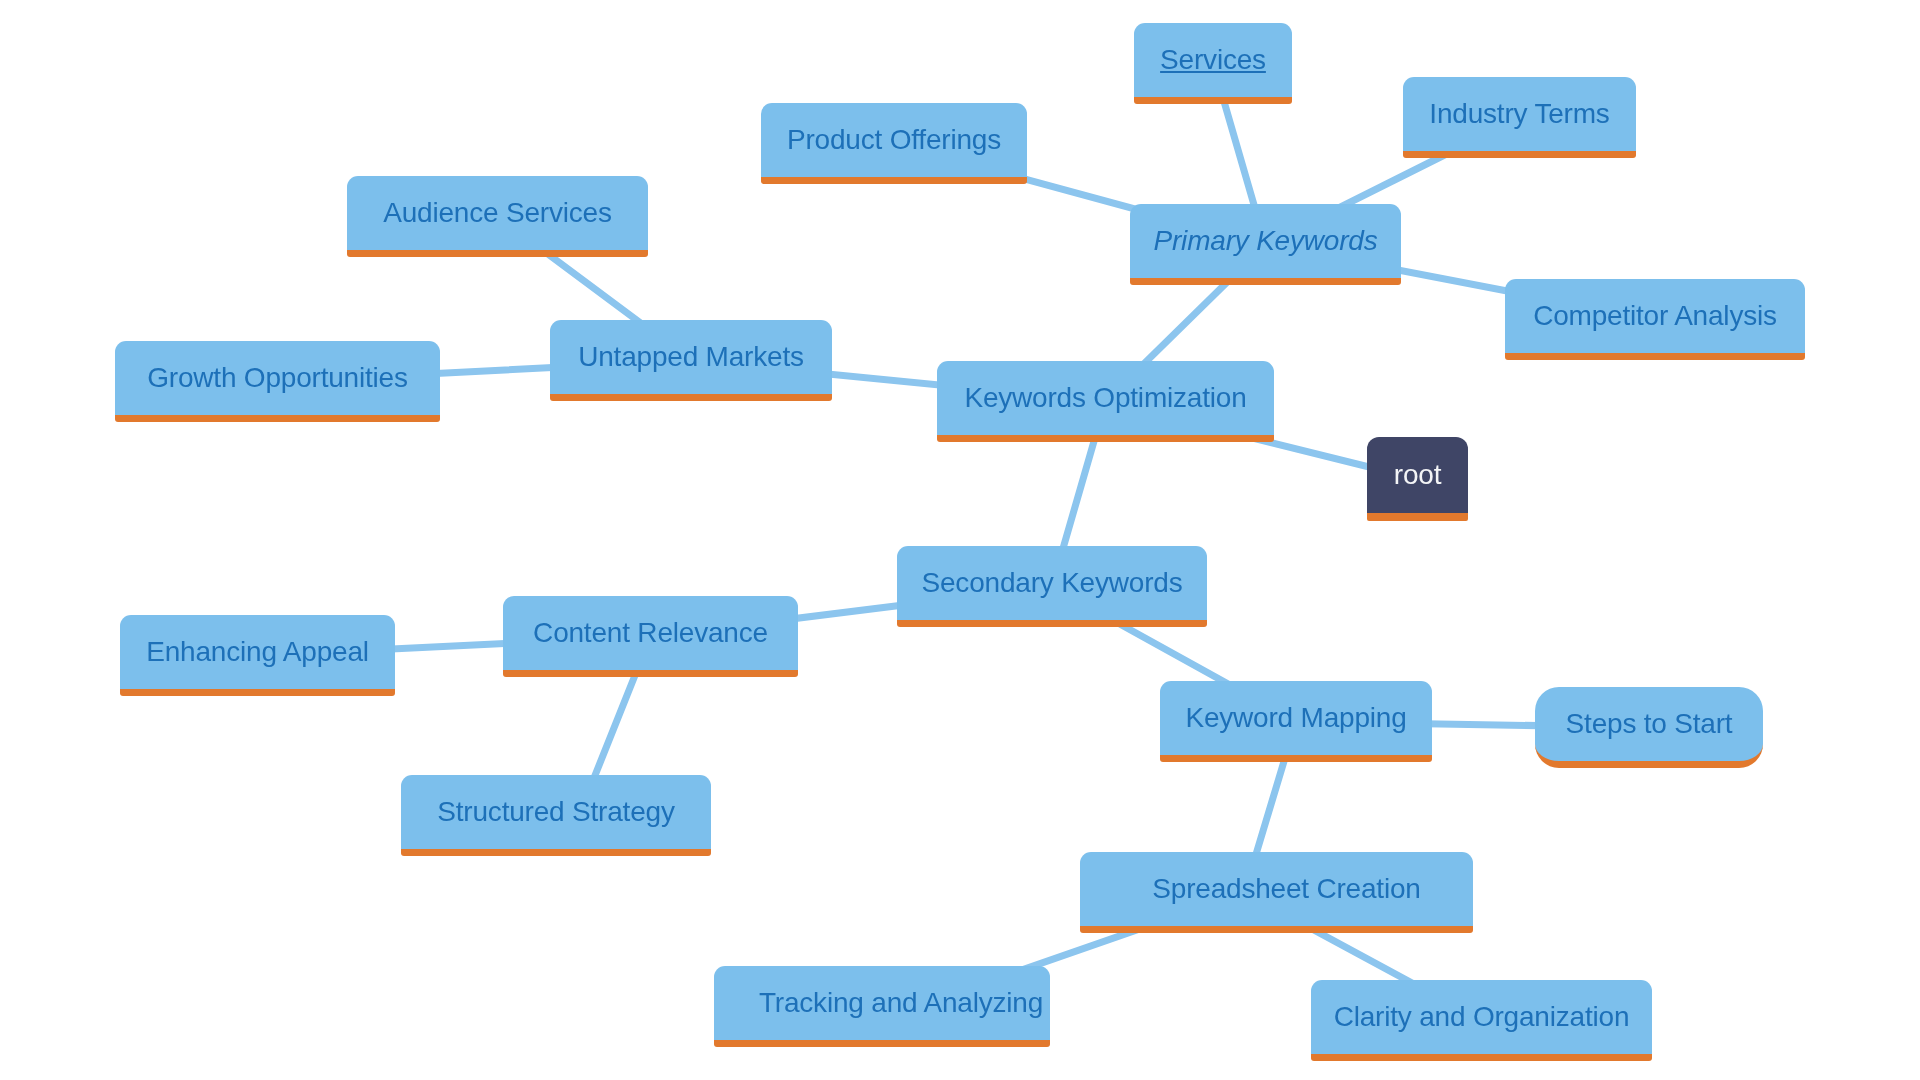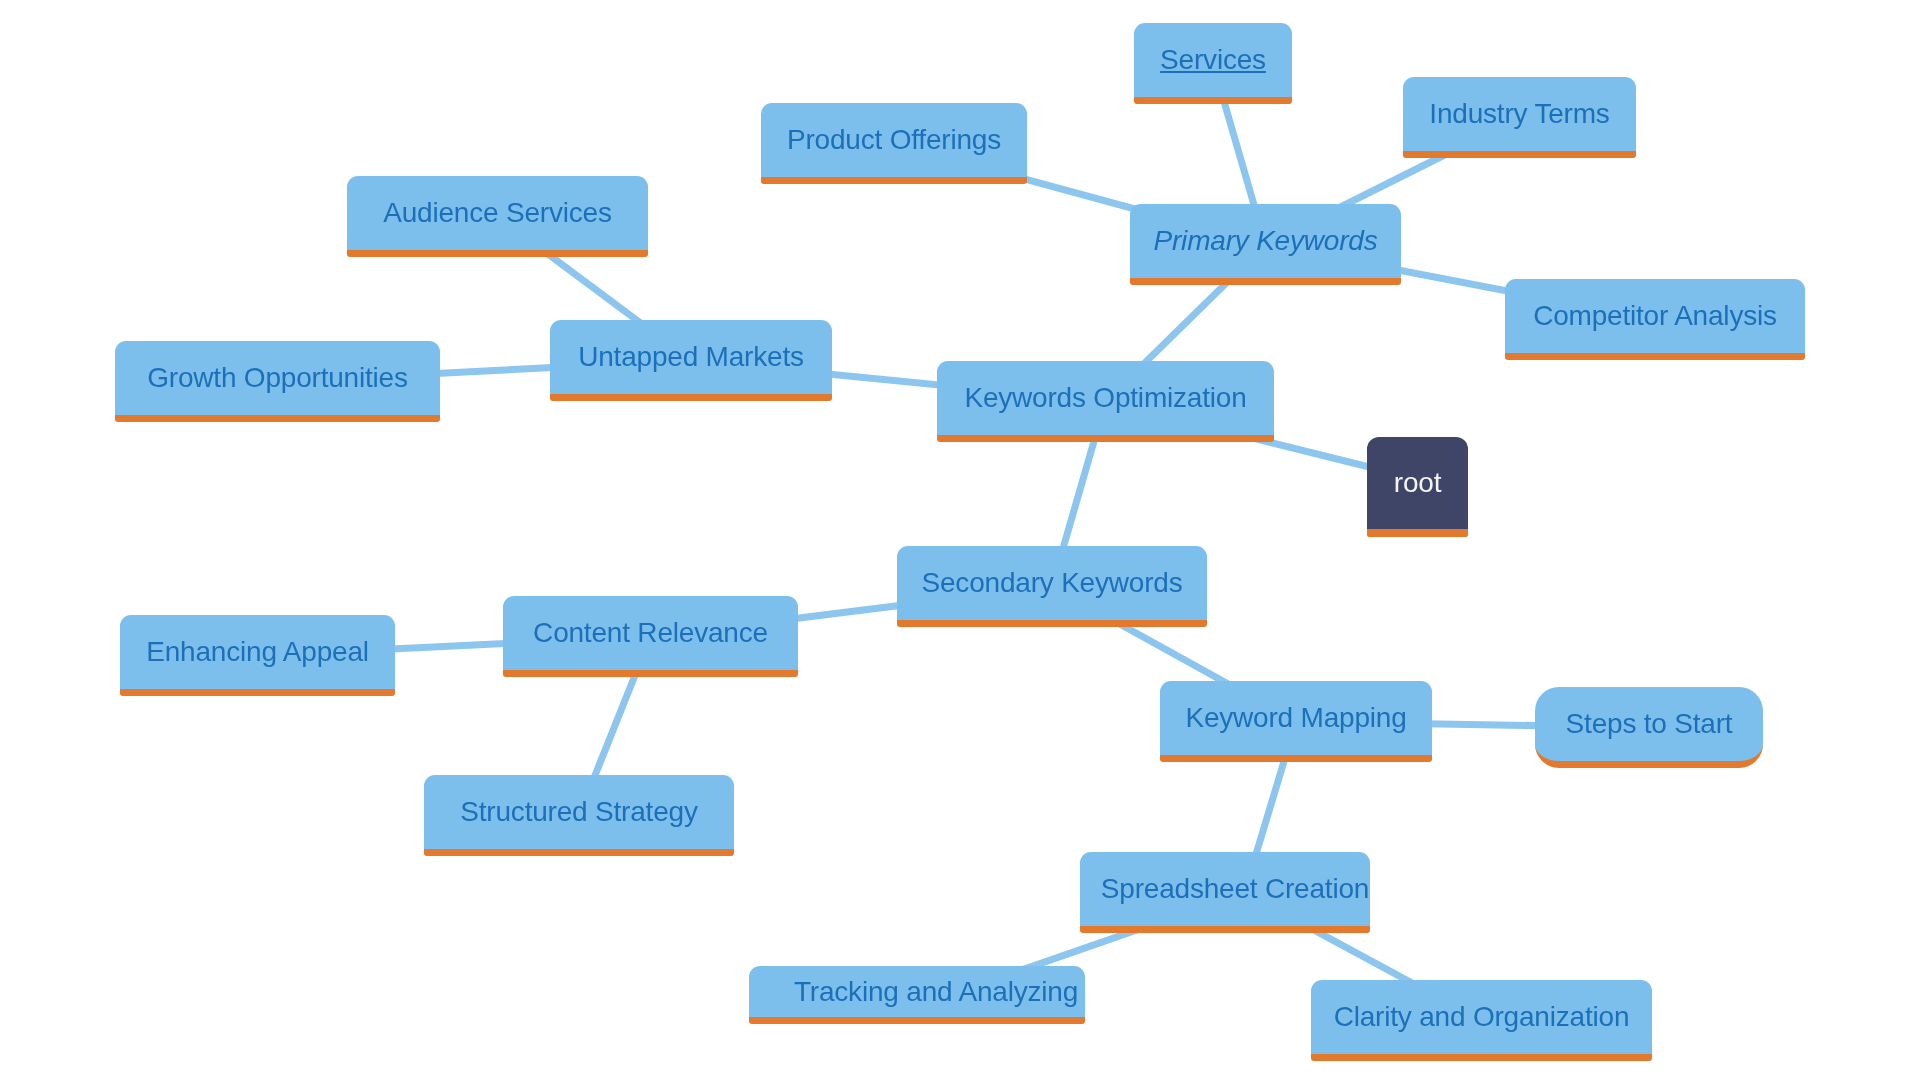--- a/index.html
+++ b/index.html
@@ -64,21 +64,21 @@
       <line x1="1052" y1="586.5" x2="650.5" y2="636.5" stroke="#8cc5ee" stroke-width="7" stroke-linecap="round"></line>
       <line x1="1052" y1="586.5" x2="1296" y2="721.5" stroke="#8cc5ee" stroke-width="7" stroke-linecap="round"></line>
       <line x1="650.5" y1="636.5" x2="257.5" y2="655.5" stroke="#8cc5ee" stroke-width="7" stroke-linecap="round"></line>
       <line x1="650.5" y1="636.5" x2="579" y2="815.5" stroke="#8cc5ee" stroke-width="7" stroke-linecap="round"></line>
       <line x1="1296" y1="721.5" x2="1649" y2="727.5" stroke="#8cc5ee" stroke-width="7" stroke-linecap="round"></line>
       <line x1="1296" y1="721.5" x2="1244.5" y2="892.5" stroke="#8cc5ee" stroke-width="7" stroke-linecap="round"></line>
       <line x1="1244.5" y1="892.5" x2="917" y2="1006.5" stroke="#8cc5ee" stroke-width="7" stroke-linecap="round"></line>
       <line x1="1244.5" y1="892.5" x2="1481.5" y2="1020.5" stroke="#8cc5ee" stroke-width="7" stroke-linecap="round"></line>
     </svg>
   <div id="nodes">
-      <div class="mm-node mm-root" style="left: 1367px; top: 437px; width: 101px; height: 100px;">
+      <div class="mm-node mm-root" style="left: 1367px; top: 437px; width: 101px; height: 84px;">
         <span class="mm-label">root</span>
       </div>
       <div class="mm-node" style="left: 937px; top: 361px; width: 337px; height: 81px;">
         <span class="mm-label">Keywords Optimization</span>
       </div>
       <div class="mm-node" style="left: 1130px; top: 204px; width: 271px; height: 81px; font-style: italic;">
         <span class="mm-label">Primary Keywords</span>
       </div>
       <div class="mm-node" style="left: 1134px; top: 23px; width: 158px; height: 81px; text-decoration: underline;">
         <span class="mm-label">Services</span>
@@ -103,32 +103,32 @@
       </div>
       <div class="mm-node" style="left: 897px; top: 546px; width: 310px; height: 81px;">
         <span class="mm-label">Secondary Keywords</span>
       </div>
       <div class="mm-node" style="left: 503px; top: 596px; width: 295px; height: 81px; align-items: center;">
         <span class="mm-label">Content Relevance</span>
       </div>
       <div class="mm-node" style="left: 120px; top: 615px; width: 275px; height: 81px;">
         <span class="mm-label">Enhancing Appeal</span>
       </div>
-      <div class="mm-node" style="left: 424px; top: 775px; width: 310px; height: 81px;">
+      <div class="mm-node" style="left: 401px; top: 775px; width: 310px; height: 81px;">
         <span class="mm-label">Structured Strategy</span>
       </div>
       <div class="mm-node" style="left: 1160px; top: 681px; width: 272px; height: 81px;">
         <span class="mm-label">Keyword Mapping</span>
       </div>
       <div class="mm-node" style="left: 1535px; top: 687px; width: 228px; height: 81px; border-radius: 24px;">
         <span class="mm-label">Steps to Start</span>
       </div>
-      <div class="mm-node" style="left: 1080px; top: 852px; width: 290px; height: 81px; padding-left: 20px;">
+      <div class="mm-node" style="left: 1080px; top: 852px; width: 393px; height: 81px; padding-left: 20px;">
         <span class="mm-label">Spreadsheet Creation</span>
       </div>
-      <div class="mm-node" style="left: 749px; top: 966px; width: 336px; height: 58px; padding-left: 38px;">
+      <div class="mm-node" style="left: 714px; top: 966px; width: 336px; height: 81px; padding-left: 38px;">
         <span class="mm-label">Tracking and Analyzing</span>
       </div>
       <div class="mm-node" style="left: 1311px; top: 980px; width: 341px; height: 81px;">
         <span class="mm-label">Clarity and Organization</span>
       </div>
     </div>
 </div>
 
 </body></html>

